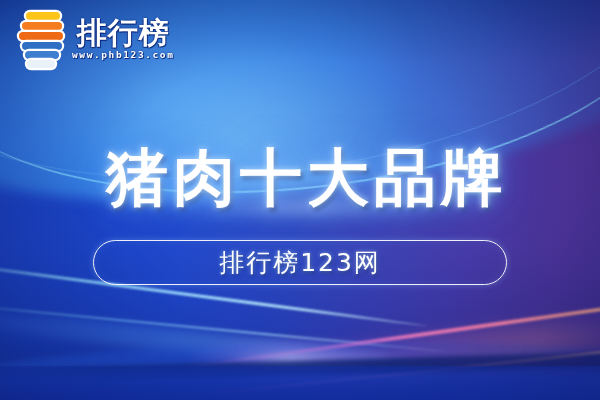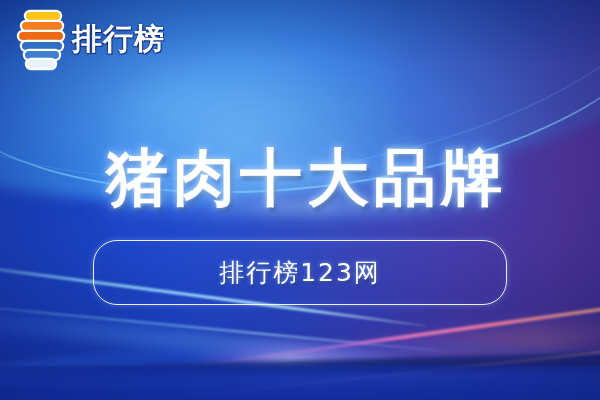--- a/index.html
+++ b/index.html
@@ -277,21 +277,21 @@
     filter: blur(7px);
     z-index: 10;
   }
 
   
   .subtitle-box {
     position: absolute;
     left: 93px;
     top: 240px;
     width: 414px;
-    height: 65px;
+    height: 45px;
     border: 1.6px solid rgba(255,255,255,0.92);
     border-radius: 24px;
     box-sizing: border-box;
     display: flex;
     align-items: center;
     justify-content: center;
     z-index: 12;
     box-shadow: 0 0 6px rgba(150,200,255,0.35), inset 0 0 10px rgba(120,180,255,0.12);
   }
   .subtitle-text {
@@ -331,20 +331,21 @@
     <div class="logo-mark">
         <div class="logo-bar" style="background: rgb(253, 196, 26); width: 34px; left: 12px; top: 2px;"></div>
         <div class="logo-bar" style="background: rgb(245, 124, 31); width: 40px; left: 8px; top: 12px;"></div>
         <div class="logo-bar" style="background: rgb(239, 106, 20); width: 44px; left: 5px; top: 22px;"></div>
         <div class="logo-bar" style="background: rgb(47, 111, 196); width: 40px; left: 8px; top: 32px;"></div>
         <div class="logo-bar" style="background: rgb(63, 127, 208); width: 34px; left: 11px; top: 41px;"></div>
         <div class="logo-bar" style="background: rgb(233, 242, 251); width: 28px; left: 13px; top: 50px;"></div>
       </div>
     <div class="logo-text-wrap">
       <div class="logo-cn">排行榜</div>
+      <div class="logo-url">www.phb123.com</div>
     </div>
   </div>
 
   <div class="title-glow"></div>
   <div class="title">猪肉十大品牌</div>
   <div class="title-underglow"></div>
 
   <div class="subtitle-box">
     <span class="subtitle-text">排行榜123网</span>
   </div>

